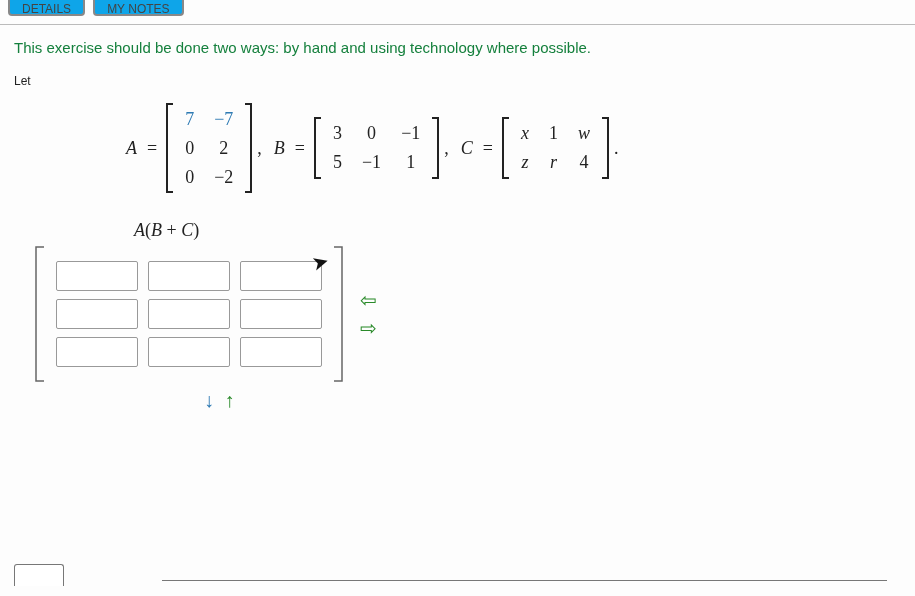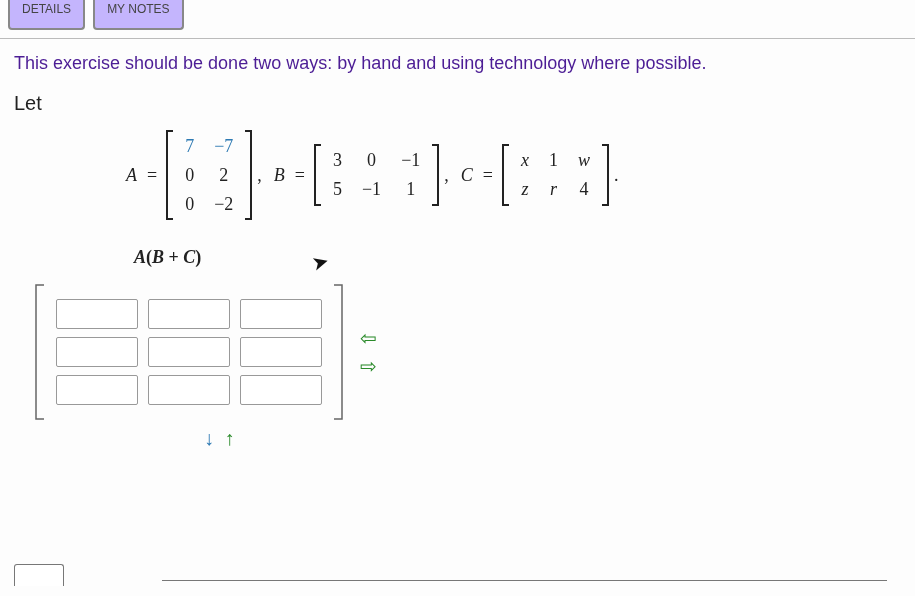--- a/index.html
+++ b/index.html
@@ -15,40 +15,40 @@
     .tabs {
       display: flex;
       gap: 8px;
       padding: 0 8px;
     }
     .tab {
       border: 2px solid #888;
       border-top: none;
       padding: 2px 12px 6px 12px;
       font-size: 12px;
-      background: #c4b5fd;
+      background: #0ea5e9;
       color: #444;
       border-radius: 0 0 4px 4px;
-      height: 30px;
+      height: 16px;
       overflow: hidden;
     }
     .divider {
       border-top: 1px solid #bbb;
       margin-top: 8px;
     }
     .content {
       padding: 14px 14px 10px 14px;
     }
     .instruction {
-      font-size: 18px;
-      color: #4c1d95;
+      font-size: 15px;
+      color: #15803d;
       margin-bottom: 18px;
     }
     .let {
-      font-size: 20px;
+      font-size: 12px;
       margin-bottom: 14px;
     }
     .math-row {
       display: flex;
       align-items: center;
       justify-content: flex-start;
       padding-left: 110px;
       font-size: 18px;
       font-family: 'Times New Roman', Georgia, serif;
       font-style: italic;
@@ -88,22 +88,21 @@
       margin-bottom: 14px;
     }
     .expr-container {
       padding-left: 20px;
     }
     .expr-label {
       font-family: 'Times New Roman', Georgia, serif;
       font-style: italic;
       font-size: 18px;
       padding-left: 100px;
-      margin-bottom: 15px;
-      font-weight: bold;
+      margin-bottom: 4px;
     }
     .expr-label .rm { font-style: normal; }
     .answer-row {
       display: flex;
       align-items: center;
     }
     .answer-matrix {
       display: inline-flex;
       align-items: center;
     }

